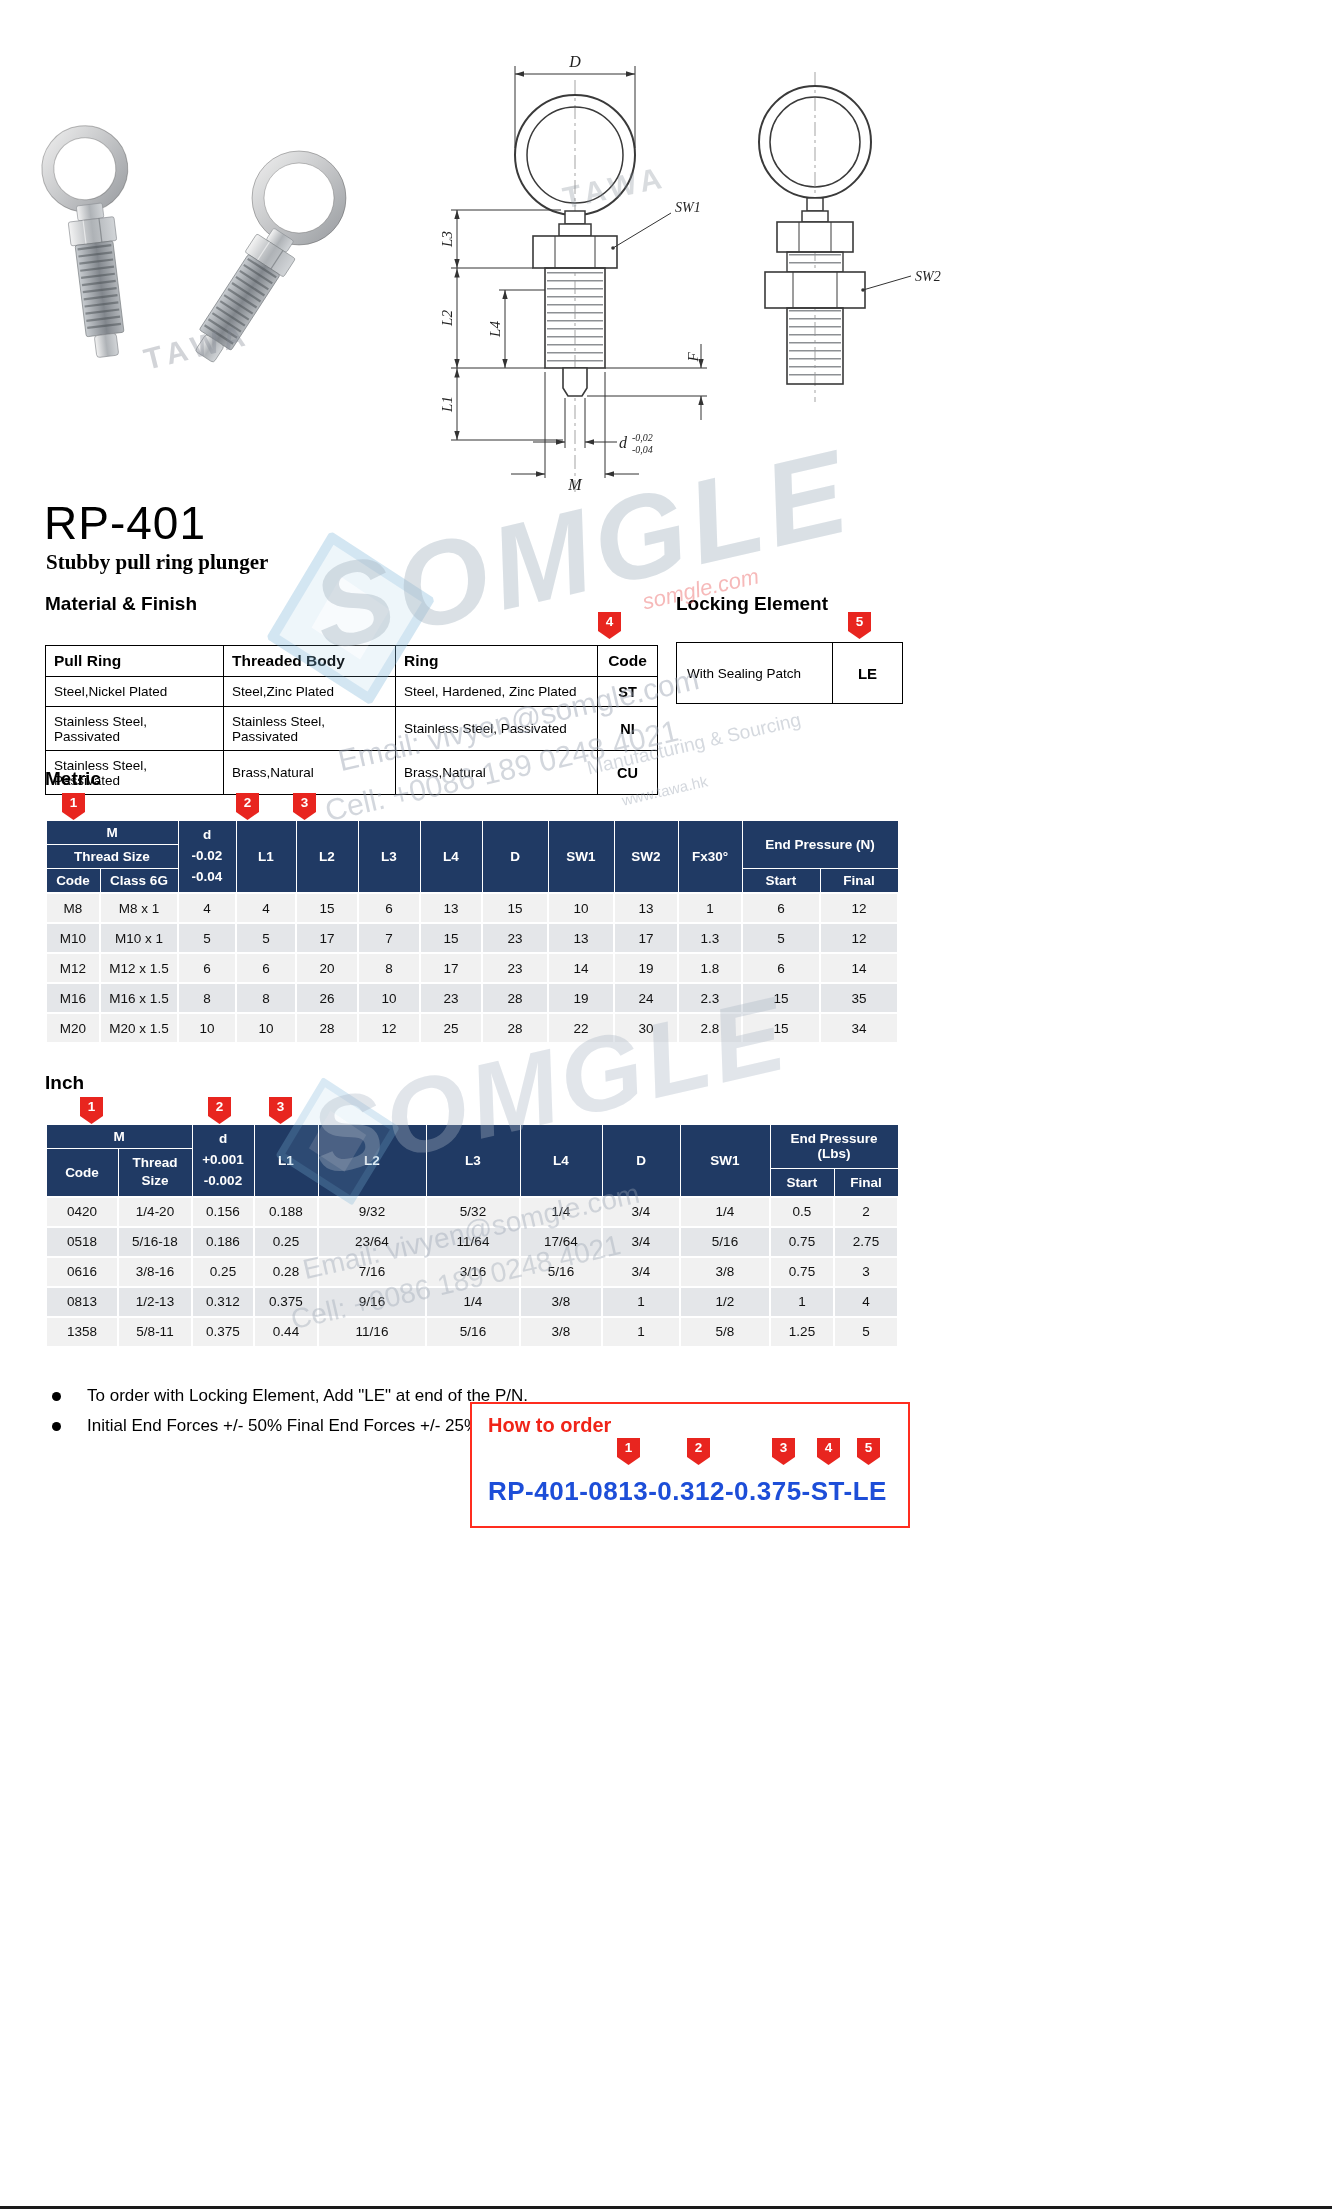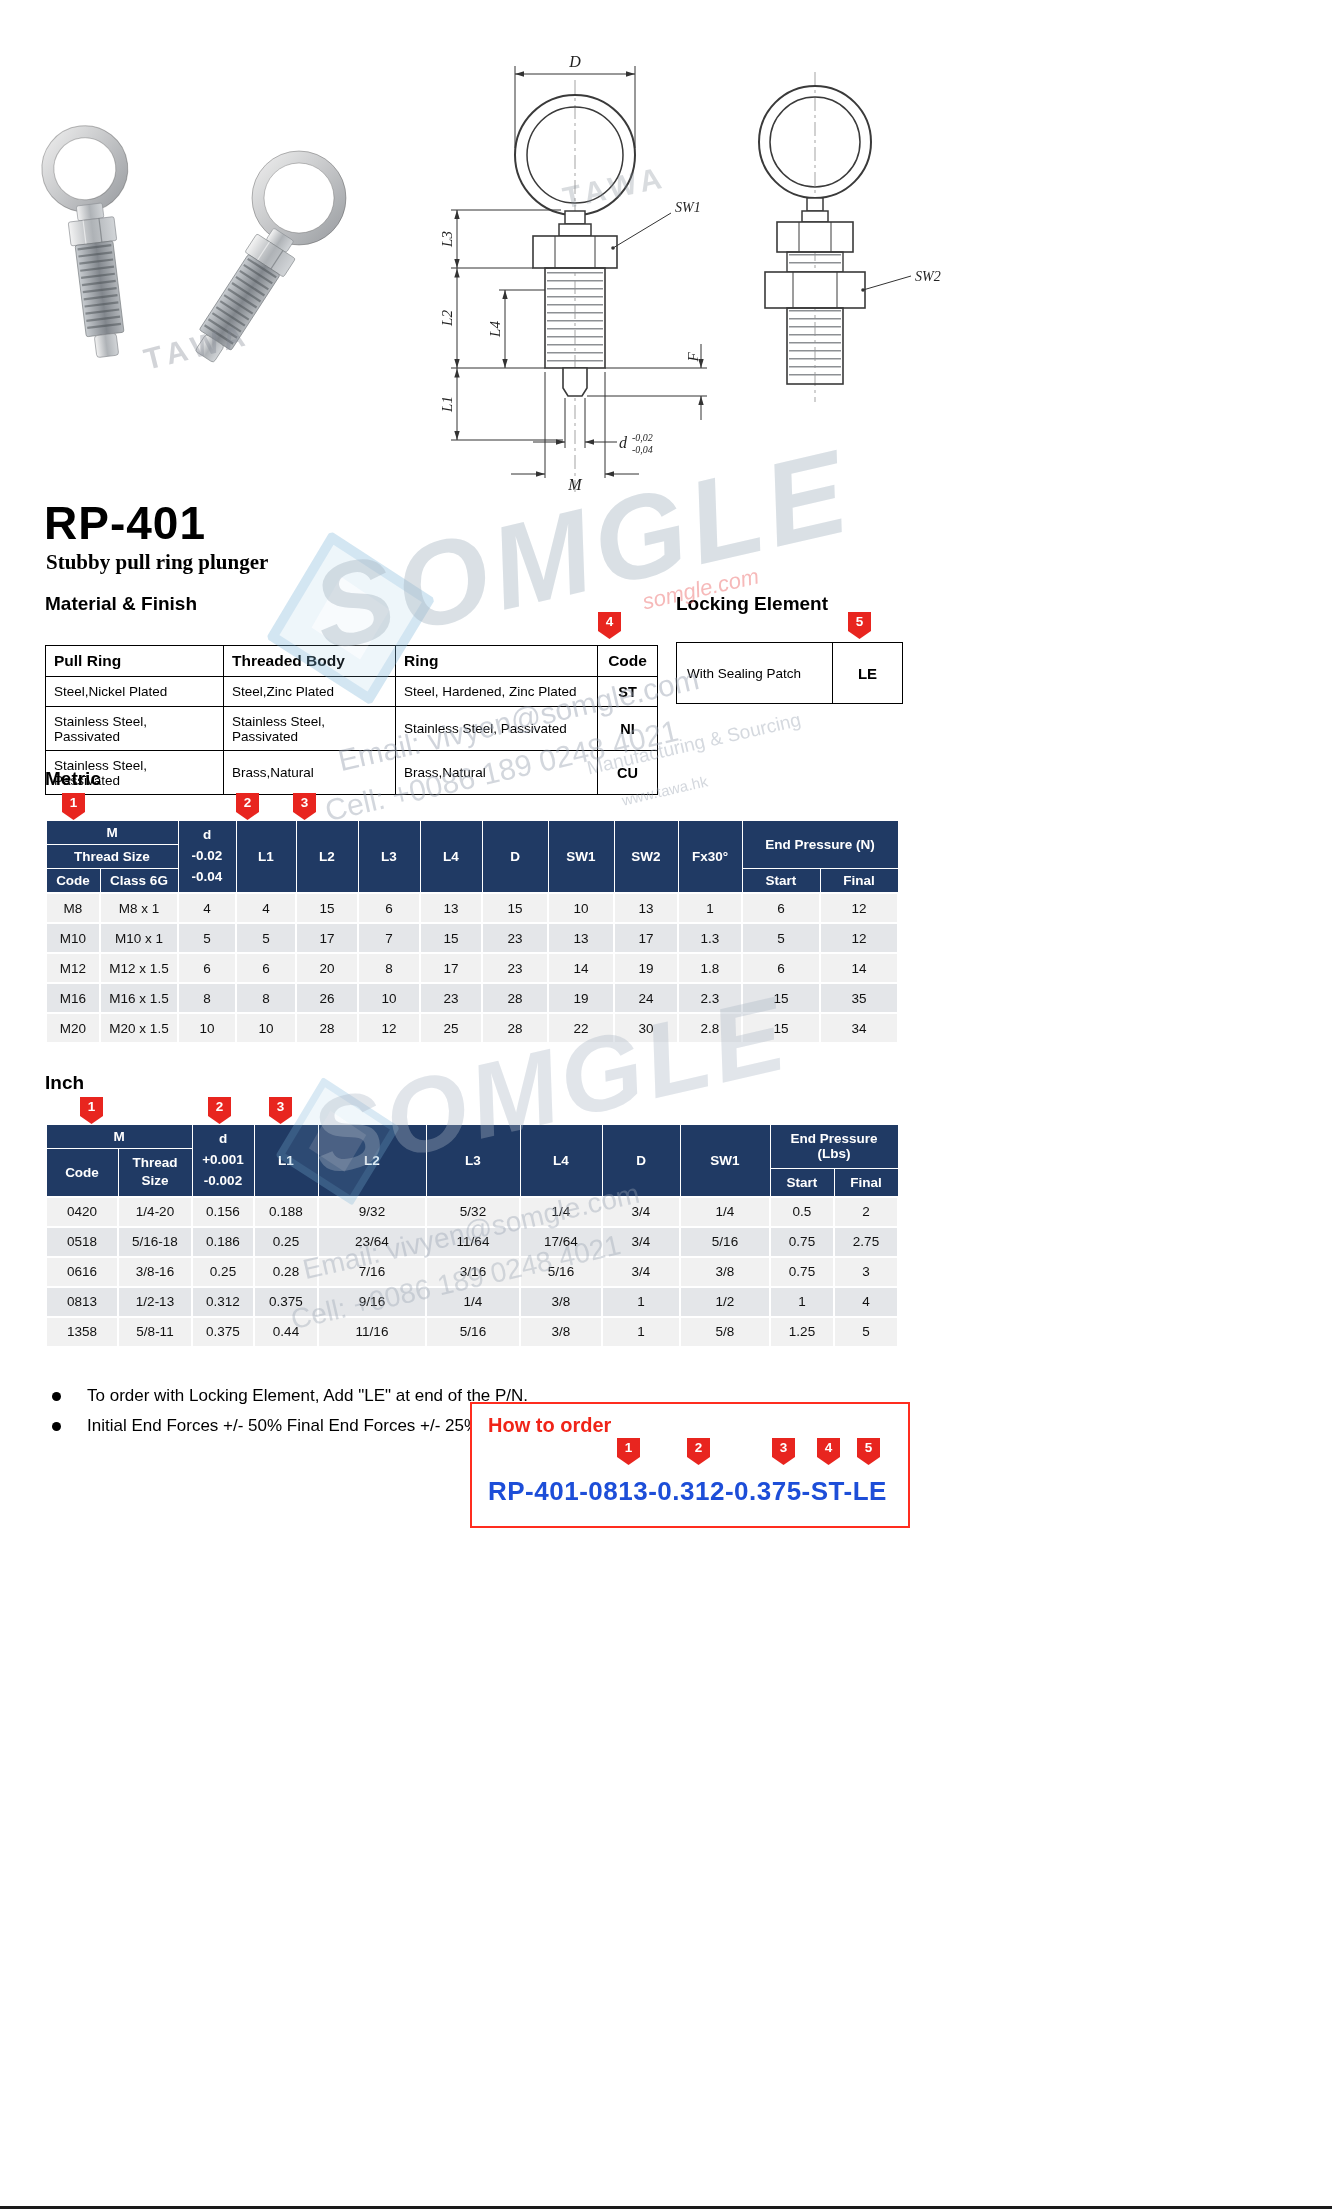--- a/index.html
+++ b/index.html
@@ -1,18 +1,18 @@
 <!DOCTYPE html>
 <html><head>
 <meta charset="utf-8">
 <style>
   html,body{margin:0;padding:0;background:#fff;}
   .page{position:relative;width:1332px;height:2211px;background:#fff;font-family:"Liberation Sans",sans-serif;color:#000;overflow:hidden;}
   .abs{position:absolute;}
-  .title{left:44px;top:496px;font-size:46px;font-weight:bold;letter-spacing:1px;}
+  .title{left:44px;top:496px;font-size:46px;font-weight:normal;letter-spacing:1px;}
   .subtitle{left:46px;top:550px;font-size:21px;font-weight:bold;font-family:Liberation Serif, serif;}
   .sec-h{font-size:19px;font-weight:bold;}
   table{border-collapse:collapse;table-layout:fixed;}
   
   .mat-table{left:45px;top:645px;}
   .mat-table th{border:1px solid #000;font-size:15.5px;font-weight:bold;text-align:left;padding:6px 8px;background:#fff;}
   .mat-table th:last-child{text-align:center;}
   .mat-table td{border:1px solid #000;font-size:13.5px;padding:6.5px 8px;background:#fff;}
   .mat-table td:last-child{text-align:center;font-weight:bold;font-size:14.5px;}
   .lock-table{left:676px;top:642px;border-radius:8px;}

